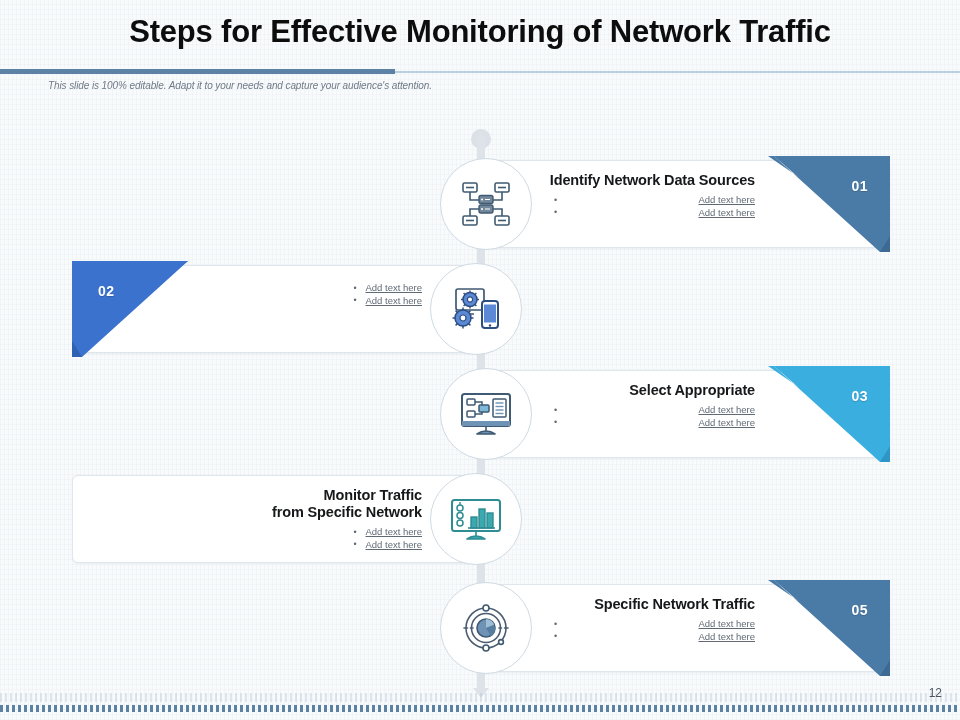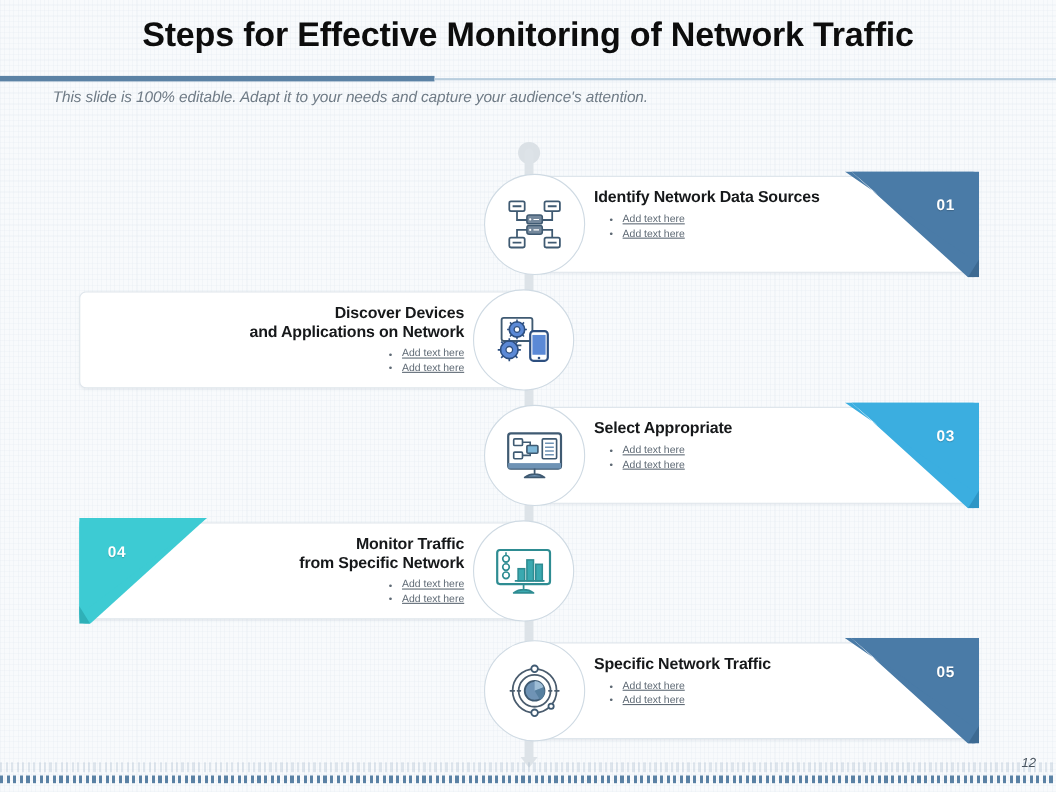--- a/index.html
+++ b/index.html
@@ -61,21 +61,21 @@
     flex: 1;
     height: 2px;
     align-self: flex-start;
     margin-top: 2px;
     background: #b9cede;
   }
   .subtitle {
     position: absolute;
     top: 80px;
     left: 48px;
-    font-size: 14px;
+    font-size: 10px;
     font-style: italic;
     color: #6f7b86;
     letter-spacing: -0.1px;
     white-space: nowrap;
   }
 
   
   .spine {
     position: absolute;
     left: 477px;
@@ -166,21 +166,21 @@
     z-index: 5;
   }
   .step.right .icon-circle { left: 0px; }
   .step.left  .icon-circle { right: 0px; }
 
   
   .txt {
     position: absolute;
     top: 20px;
   }
-  .step.right .txt { left: 100px; right: 135px; text-align: left; }
+  .step.right .txt { left: 100px; right: 135px; text-align: right; }
   .step.left  .txt { right: 100px; left: 135px; text-align: right; }
 
   .step-title {
     font-size: 14.5px;
     font-weight: bold;
     color: #16181a;
     line-height: 17px;
     letter-spacing: -0.15px;
   }
   .bullets {
@@ -227,21 +227,20 @@
     height: 9px;
     background: repeating-linear-gradient(90deg,
       rgba(160,180,200,0.30) 0 2px, rgba(0,0,0,0) 2px 5px);
   }
   .page-num {
     position: absolute;
     right: 18px;
     bottom: 20px;
     font-size: 12px;
     color: #4a5560;
-    font-style: italic;
   }
 
   svg { display: block; }
 </style>
 </head>
 <body style="background: rgb(247, 249, 251);">
 
 <div class="slide">
 
   <div class="header">
@@ -303,20 +302,30 @@
         <div class="txt">
           <div class="step-title"><span>Identify Network Data Sources</span></div>
           <ul class="bullets">
             <li>Add text here</li>
             <li>Add text here</li>
           </ul>
         </div>
       </div>
       <div class="step left" style="top: 257px;">
         <div class="card"></div>
+        <div class="badge">
+          <div class="badge-shape">
+            <svg width="122" height="96" viewBox="0 0 122 96" preserveAspectRatio="none">
+         <path d="M116 0 L6 0 Q0 0 0 6 L0 90 Q0 96 6 96 L10 96 Z" fill="#3a72ce"></path>
+         <path d="M116 0 L0 0 L0 88 Z" fill="#3a72ce"></path>
+         <path d="M10 96 L0 96 Q0 96 0 90 L0 80 Z" fill="#2f60b4"></path>
+       </svg>
+          </div>
+          <div class="badge-num">02</div>
+        </div>
         <div class="icon-circle">
           <span>
     <svg width="56" height="56" viewBox="0 0 56 56">
       <rect x="8" y="8" width="28" height="21" rx="2" fill="#fff" stroke="#3f5a72" stroke-width="1.7"></rect>
       <path d="M18 29 L18 33 M14 33 L26 33" stroke="#3f5a72" stroke-width="1.7" fill="none"></path>
       <g transform="translate(22,18.5)">
         <circle r="7" fill="#5b89d6" stroke="#2d4f80" stroke-width="1.5"></circle>
         <circle r="2.6" fill="#fff" stroke="#2d4f80" stroke-width="1.2"></circle>
         <g stroke="#2d4f80" stroke-width="1.4">
           <line x1="0" y1="-9" x2="0" y2="-6.4"></line>
@@ -342,21 +351,21 @@
           <line x1="5.3" y1="-5.3" x2="7.4" y2="-7.4"></line>
                   <line x1="-7.4" y1="7.4" x2="-5.3" y2="5.3"></line>
         </g>
       </g>
       <rect x="34" y="20" width="16" height="27" rx="3" fill="#fff" stroke="#2d4f80" stroke-width="2"></rect>
       <rect x="36" y="23.5" width="12" height="18" fill="#5b89d6"></rect>
       <circle cx="42" cy="44.5" r="1.2" fill="#2d4f80"></circle>
     </svg>
           </span>
         </div>
-        <div class="txt"><div class="step-title"><span>Discover Devices</span><br><span>and Applications on Network</span></div><ul class="bullets"><li>Add text here</li><li>Add text here</li></ul></div>
+        <div class="txt"><ul class="bullets"><li>Add text here</li><li>Add text here</li></ul></div>
       </div>
       <div class="step right" style="top: 362px;">
         <div class="card"></div>
         <div class="badge">
           <div class="badge-shape">
             <svg width="122" height="96" viewBox="0 0 122 96" preserveAspectRatio="none">
          <path d="M0 6 L116 6 Q122 6 122 12 L122 90 Q122 96 116 96 L122 96 L122 0 L6 0 Z" fill="#2e96c6" opacity="0"></path>
          <path d="M6 0 L116 0 Q122 0 122 6 L122 90 Q122 96 116 96 L116 96 Z" fill="#3baee0"></path>
          <path d="M6 0 L122 0 L122 88 L6 0 Z" fill="#3baee0"></path>
          <path d="M6 0 Q0 0 0 0 L122 84 L122 90 Q122 96 116 96 L112 96 Z" fill="#3baee0"></path>
@@ -391,30 +400,20 @@
         <div class="txt">
           <div class="step-title"><span>Select Appropriate</span><br></div>
           <ul class="bullets">
             <li>Add text here</li>
             <li>Add text here</li>
           </ul>
         </div>
       </div>
       <div class="step left" style="top: 467px;">
         <div class="card"></div>
-        <div class="badge">
-          <div class="badge-shape">
-            <svg width="122" height="96" viewBox="0 0 122 96" preserveAspectRatio="none">
-         <path d="M116 0 L6 0 Q0 0 0 6 L0 90 Q0 96 6 96 L10 96 Z" fill="#3dcbd3"></path>
-         <path d="M116 0 L0 0 L0 88 Z" fill="#3dcbd3"></path>
-         <path d="M10 96 L0 96 Q0 96 0 90 L0 80 Z" fill="#2fb0b8"></path>
-       </svg>
-          </div>
-          <div class="badge-num">04</div>
-        </div>
         <div class="icon-circle">
           <span>
     <svg width="56" height="56" viewBox="0 0 56 56">
       <rect x="4" y="9" width="48" height="31" rx="2.5" fill="#fff" stroke="#2e8c92" stroke-width="2"></rect>
       <path d="M28 40 L28 45 M19 48 L37 48 Q33 45 28 45 Q23 45 19 48 Z" fill="#3aa9b0" stroke="#2e8c92" stroke-width="1.6" stroke-linejoin="round"></path>
       <g fill="#3aa9b0" stroke="#2e8c92" stroke-width="1.4">
         <rect x="23" y="26" width="6" height="11"></rect>
         <rect x="31" y="18" width="6" height="19"></rect>
         <rect x="39" y="22" width="6" height="15"></rect>
       </g>

